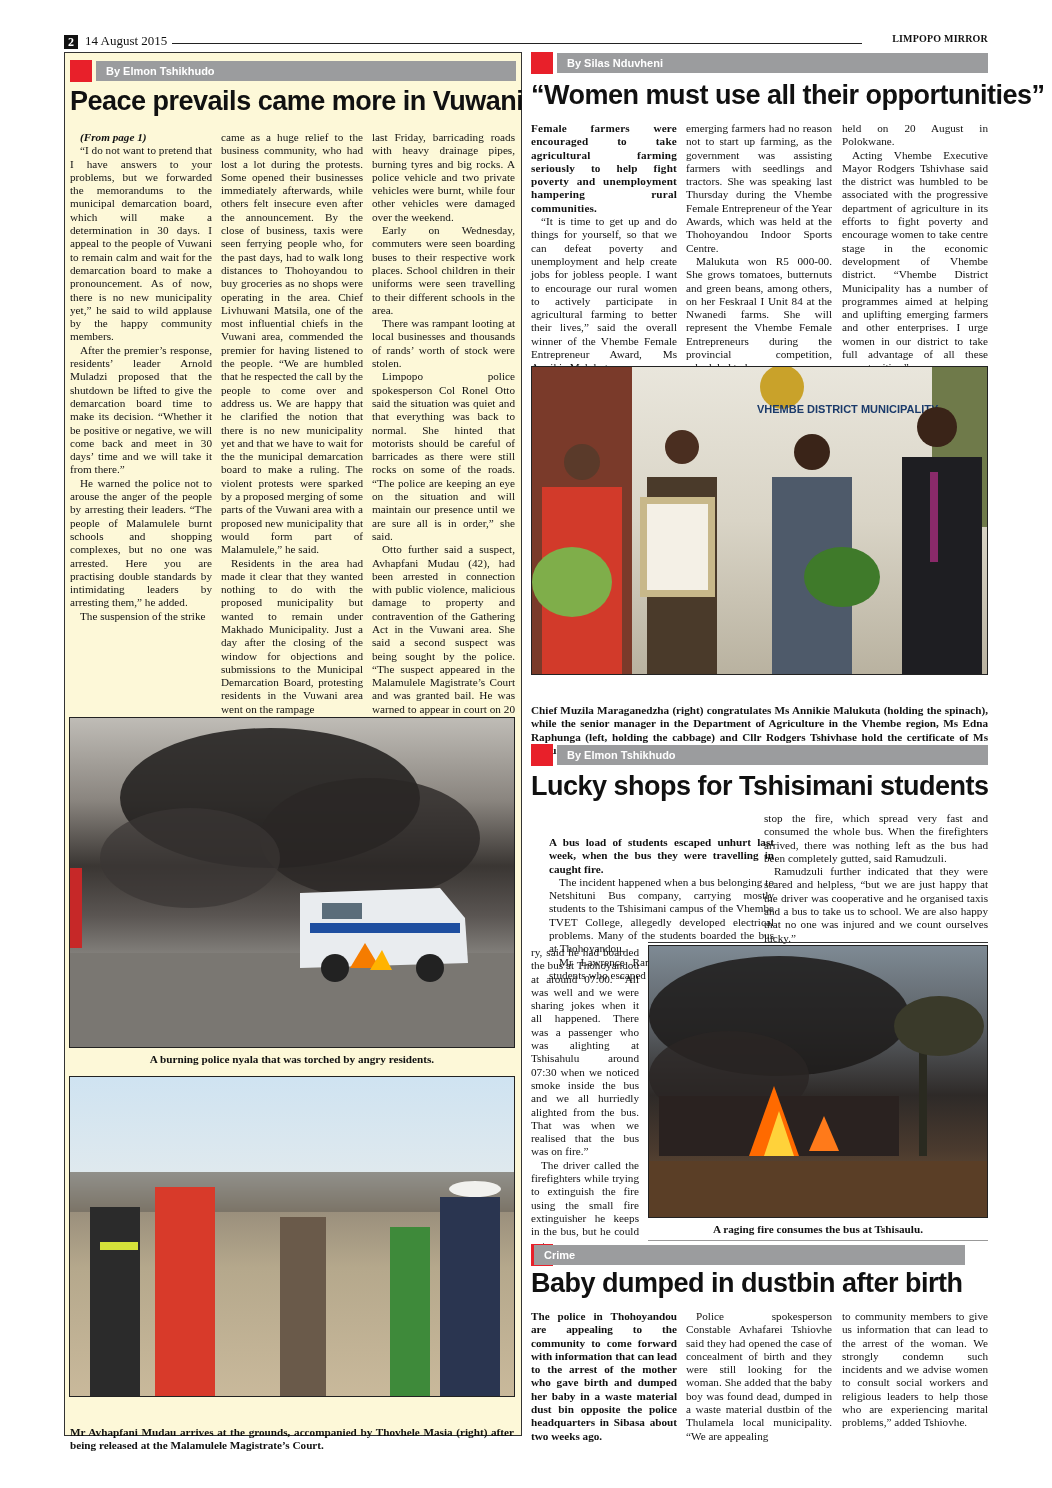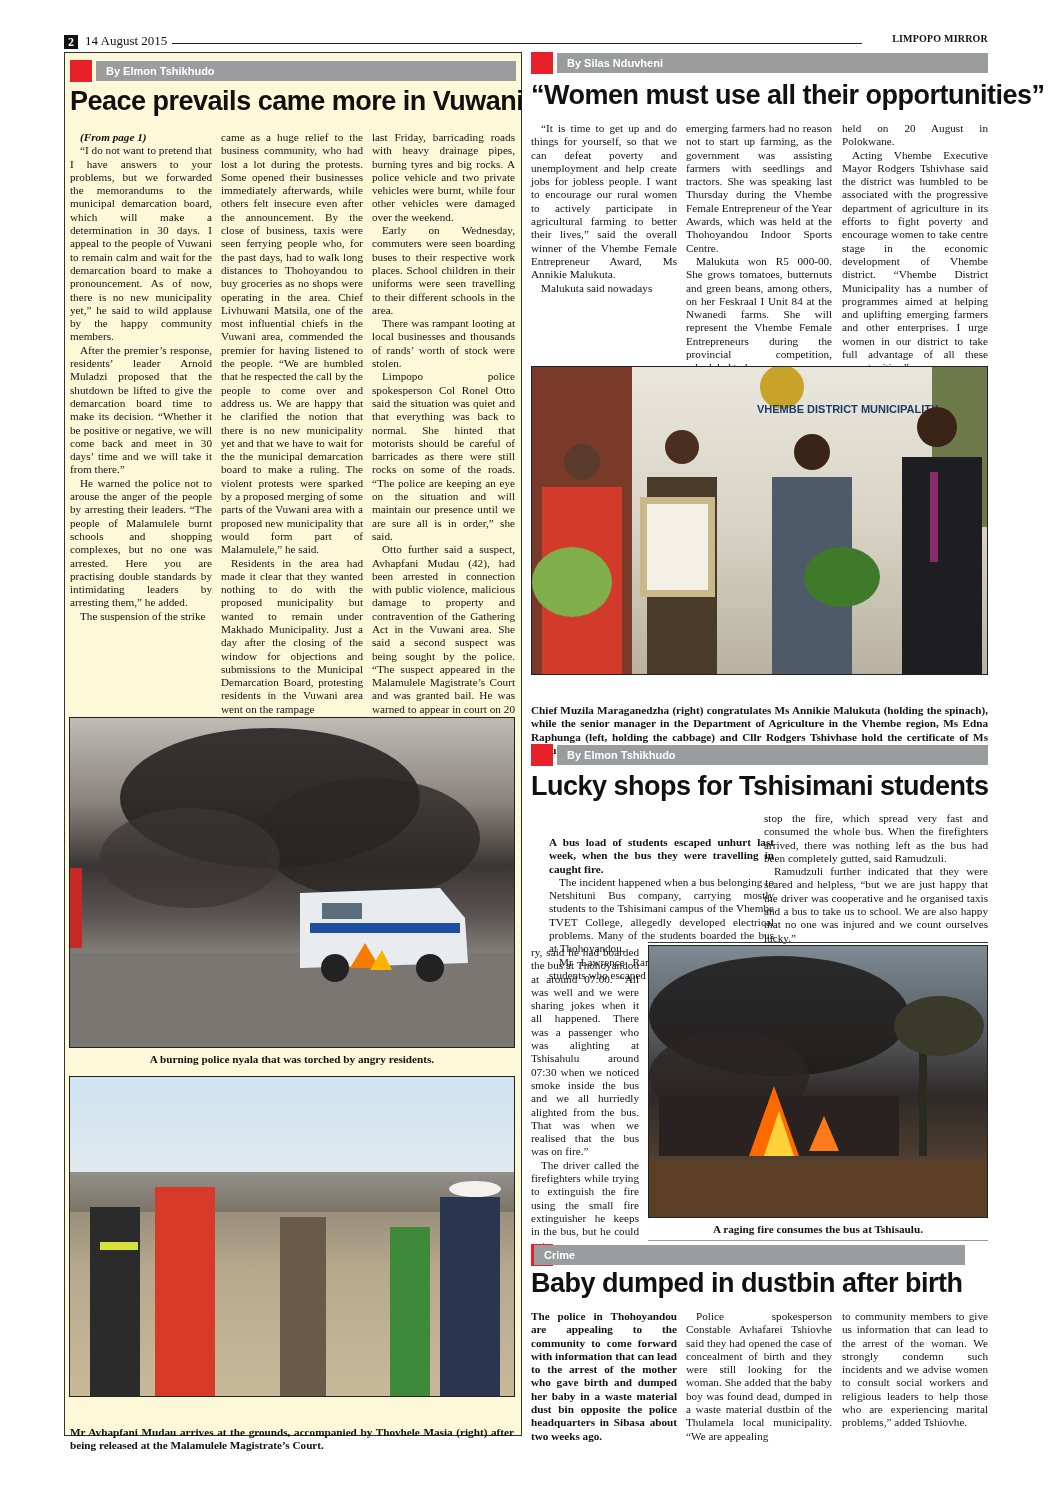--- a/index.html
+++ b/index.html
@@ -88,20 +88,21 @@
     <ellipse cx="405" cy="112" rx="26" ry="8" fill="#f1f1ee"></ellipse>
   </svg>
 </div>
 <div class="caption just" style="left:70px; top:1402px; width:444px;">Mr Avhapfani Mudau arrives at the grounds, accompanied by Thovhele Masia (right) after being released at the Malamulele Magistrate’s Court.</div>
 
 <div class="redsq" style="left:531px; top:52px;"></div>
 <div class="bylinebar" style="left:557px; top:53px; width:431px;">By Silas Nduvheni</div>
 <div class="headline" style="left:531px; top:80px; font-size:27px;">“Women must use all their opportunities”</div>
 
 <div class="col" style="left:531px; top:122px; width:146px;">
+  <p class="lead" style="letter-spacing:0.2px;">Female farmers were encouraged to take agricultural farming seriously to help fight poverty and unemployment hampering rural communities.</p>
   <p>“It is time to get up and do things for yourself, so that we can defeat poverty and unemployment and help create jobs for jobless people. I want to encourage our rural women to actively participate in agricultural farming to better their lives,” said the overall winner of the Vhembe Female Entrepreneur Award, Ms Annikie Malukuta.</p>
   <p>Malukuta said nowadays</p>
 </div>
 <div class="col" style="left:686px; top:122px; width:146px;">
   <p class="noind">emerging farmers had no reason not to start up farming, as the government was assisting farmers with seedlings and tractors. She was speaking last Thursday during the Vhembe Female Entrepreneur of the Year Awards, which was held at the Thohoyandou Indoor Sports Centre.</p>
   <p>Malukuta won R5 000-00. She grows tomatoes, butternuts and green beans, among others, on her Feskraal I Unit 84 at the Nwanedi farms. She will represent the Vhembe Female Entrepreneurs during the provincial competition, scheduled to be</p>
 </div>
 <div class="col" style="left:842px; top:122px; width:146px;">
   <p class="noind">held on 20 August in Polokwane.</p>
   <p>Acting Vhembe Executive Mayor Rodgers Tshivhase said the district was humbled to be associated with the progressive department of agriculture in its efforts to fight poverty and encourage women to take centre stage in the economic development of Vhembe district. “Vhembe District Municipality has a number of programmes aimed at helping and uplifting emerging farmers and other enterprises. I urge women in our district to take full advantage of all these opportunities.”</p>

